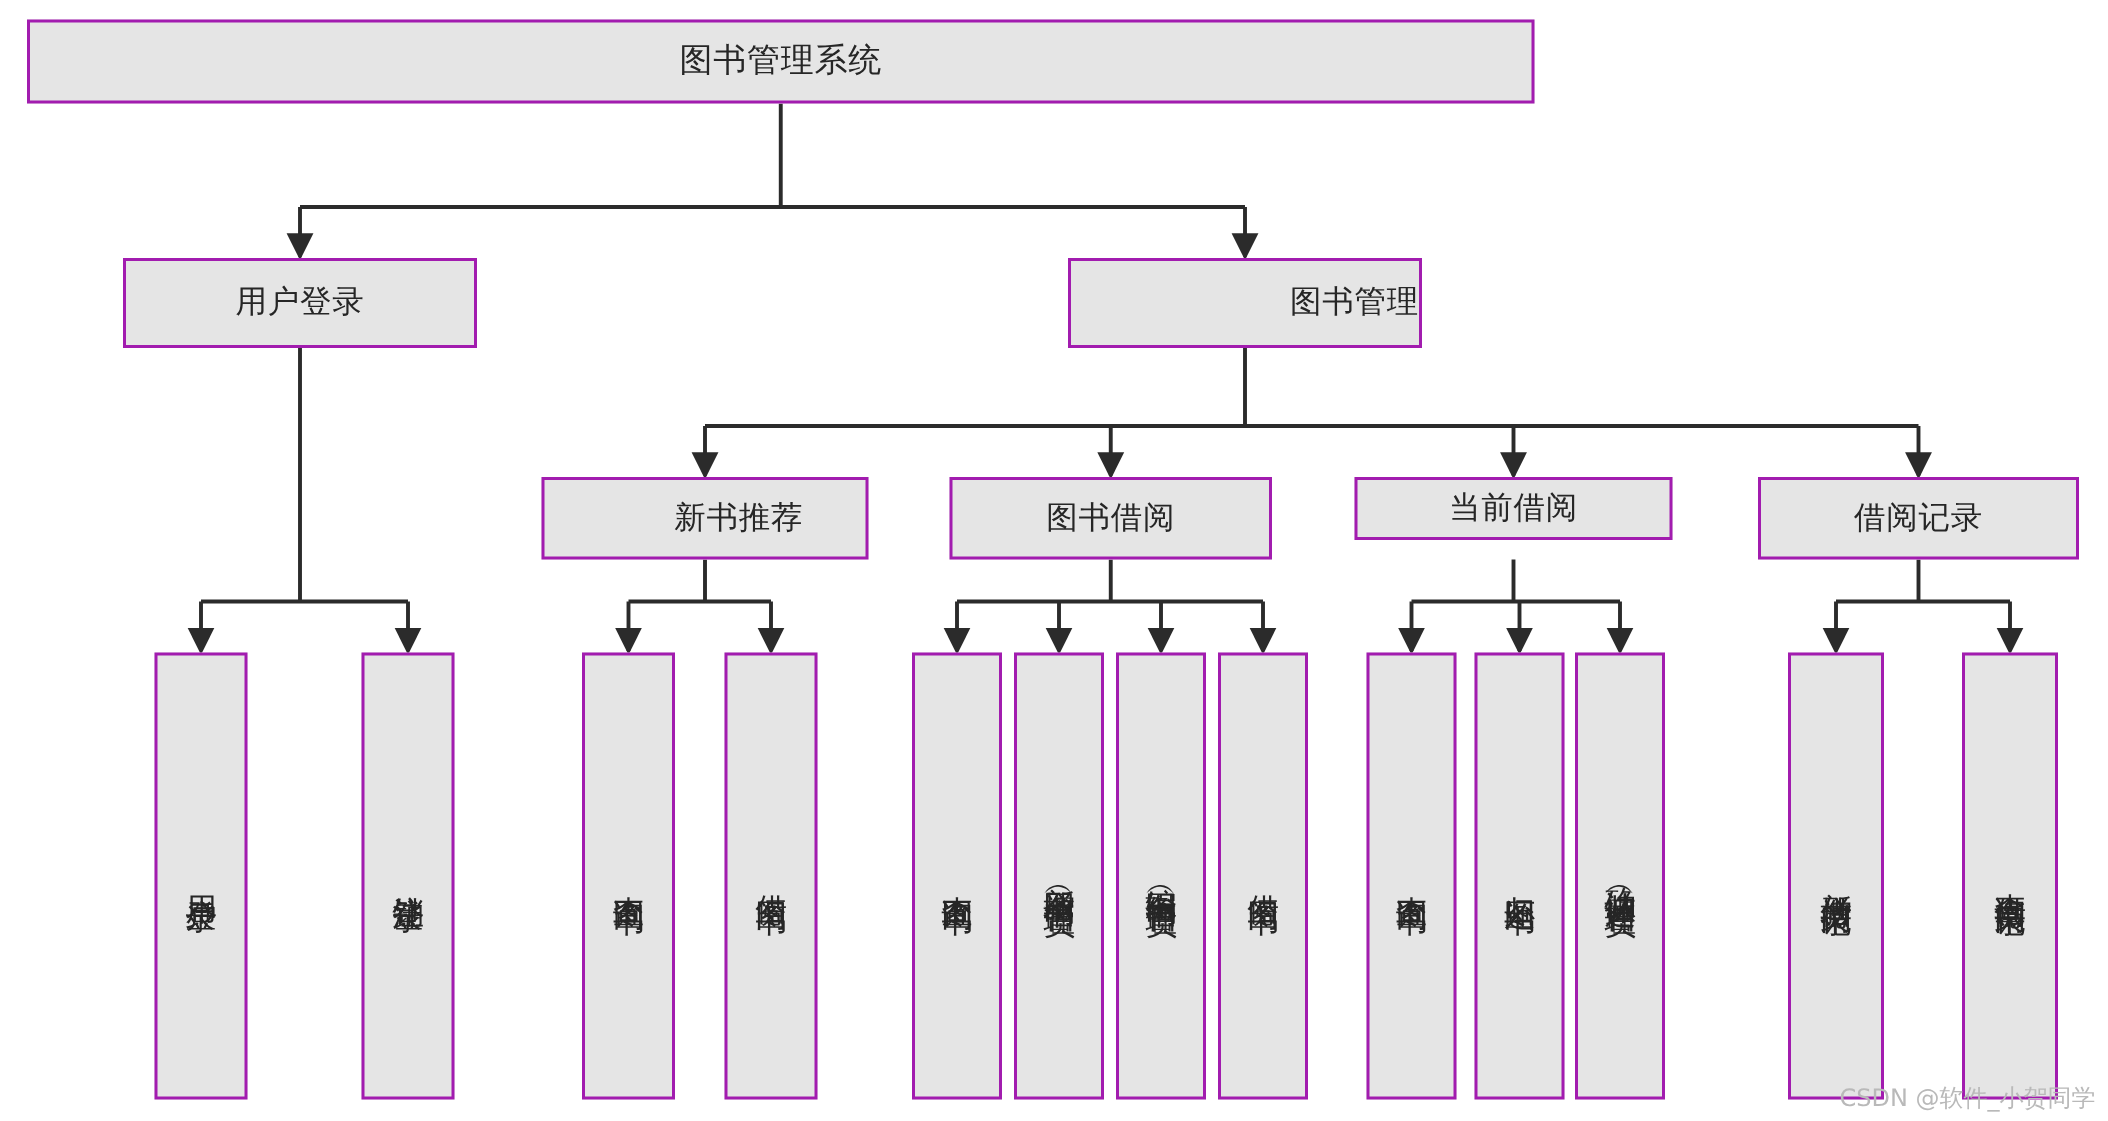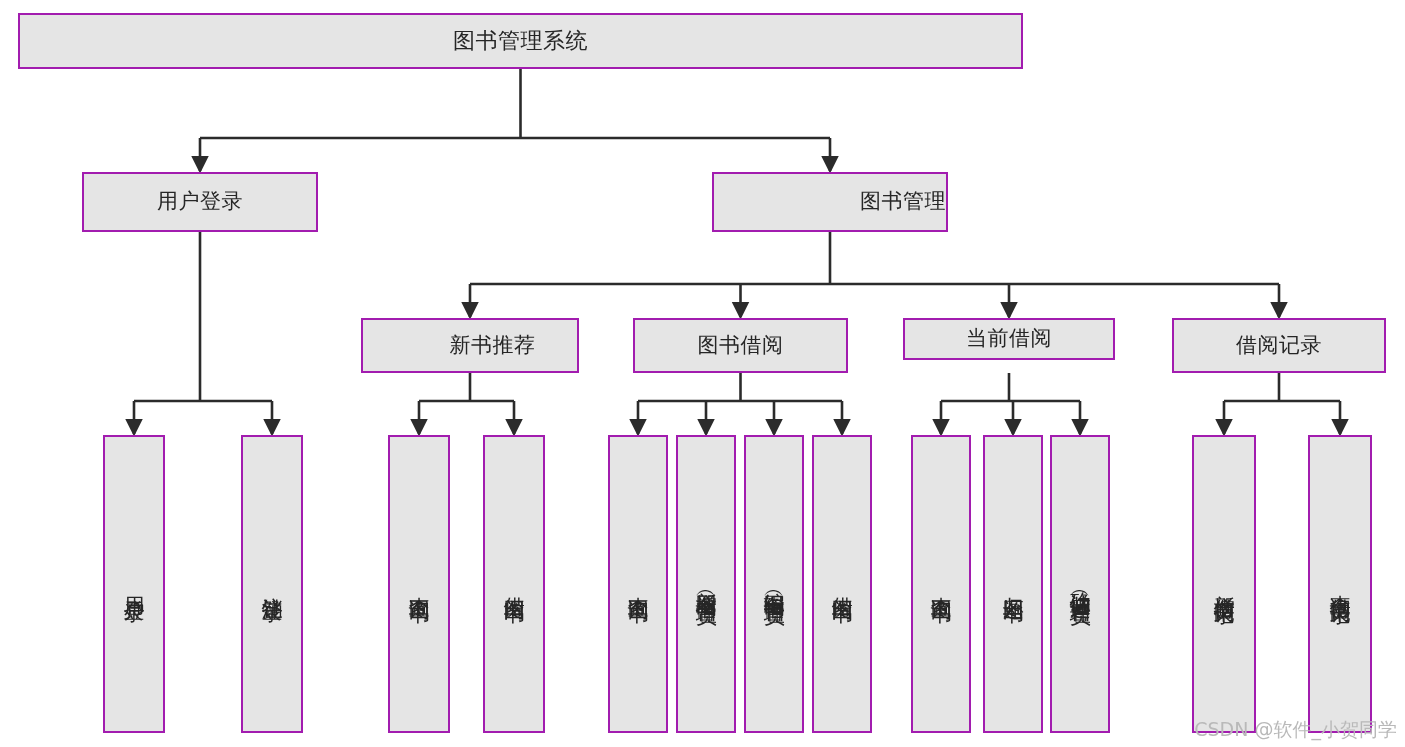--- a/index.html
+++ b/index.html
@@ -55,21 +55,21 @@
     font-size: 21px;
     line-height: 1.45;
     letter-spacing: 2px;
     max-height: 252px;
   }
   .node.root .node-label { font-size: 22px; }
   .watermark {
     position: absolute;
     right: 8px;
     bottom: 4px;
-    font-size: 19px;
+    font-size: 16px;
     color: #b9b9b9;
     font-family: "DejaVu Sans", "Liberation Sans", sans-serif;
     white-space: nowrap;
     pointer-events: none;
   }
 </style>
 </head>
 <body>
 
 <div id="canvas">

